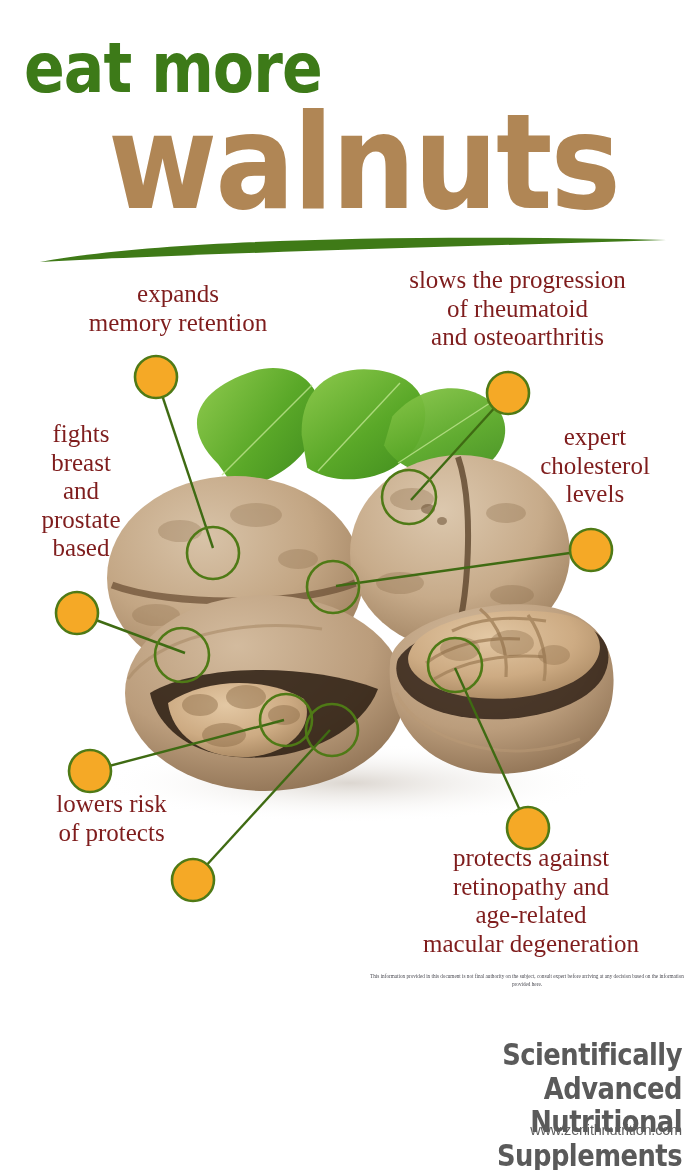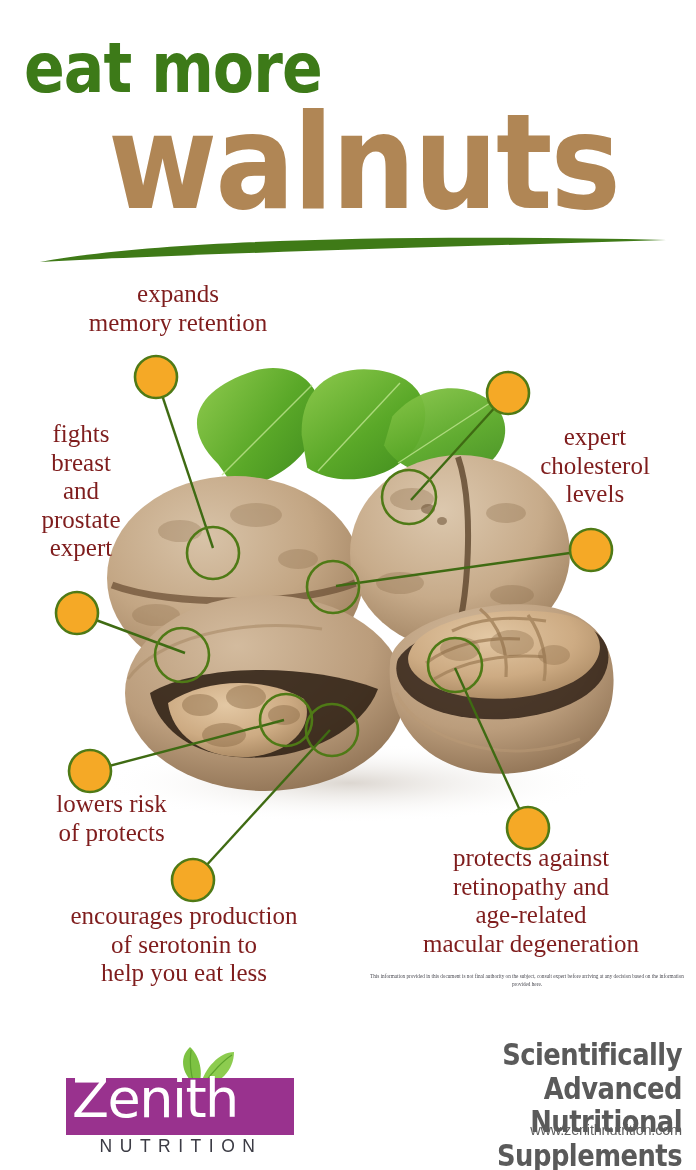--- a/index.html
+++ b/index.html
@@ -277,33 +277,33 @@
             <ellipse cx="452" cy="280" rx="22" ry="13"></ellipse>
           <ellipse cx="494" cy="292" rx="16" ry="10"></ellipse>
         </g>
       </g>
       <path d="M336,330 C360,380 450,404 520,376" stroke="#b99a76" stroke-width="3" fill="none" opacity="0.5"></path>
     </g>
   </svg>
 
   <div class="callout c-memory">expands
 memory retention</div>
+  <div class="callout c-rheum">slows the progression
+of rheumatoid
+and osteoarthritis</div>
   <div class="callout c-breast">fights
 breast
 and
 prostate
-expert</div>
+based</div>
   <div class="callout c-chol">expert
 cholesterol
 levels</div>
   <div class="callout c-diabetes">lowers risk
 of protects</div>
-  <div class="callout c-seroton">encourages production
-of serotonin to
-help you eat less</div>
   <div class="callout c-retino">protects against
 retinopathy and
 age-related
 macular degeneration</div>
 
   <svg class="connectors" viewBox="0 0 696 1170">
     <g stroke="#3f6b13" stroke-width="2.4" fill="none">
       <line x1="156" y1="369" x2="213" y2="540"></line>
       <line x1="508" y1="385" x2="411" y2="492"></line>
       <line x1="591" y1="542" x2="336" y2="578"></line>
@@ -329,29 +329,18 @@
       <circle cx="591" cy="542" r="21"></circle>
       <circle cx="77" cy="605" r="21"></circle>
       <circle cx="90" cy="763" r="21"></circle>
       <circle cx="193" cy="872" r="21"></circle>
       <circle cx="528" cy="820" r="21"></circle>
     </g>
   </svg>
 
   <div class="disclaimer">This information provided in this document is not final authority on the subject, consult expert before arriving at any decision based on the information provided here.</div>
 
-  <div class="logo-wrap">
-    <svg class="leaf-svg" viewBox="0 0 72 46">
-      <path d="M34,45 C18,34 14,16 26,5 C36,14 40,32 34,45 Z" fill="#7dc242"></path>
-      <path d="M36,45 C40,26 56,10 70,10 C70,28 56,43 36,45 Z" fill="#8dcc4f"></path>
-      <path d="M30,42 C26,30 26,16 27,8" stroke="#5da32c" stroke-width="1.2" fill="none"></path>
-      <path d="M39,43 C48,30 60,18 68,13" stroke="#5da32c" stroke-width="1.2" fill="none"></path>
-    </svg>
-    <div class="logo-box"></div>
-    <div class="logo-zenith">Zenith</div>
-    <div class="logo-nutrition">NUTRITION</div>
-  </div>
 
   <div class="tagline">Scientifically Advanced
 Nutritional Supplements</div>
   <div class="website">www.zenithnutrition.com</div>
 
 </div>
 
 </body></html>

